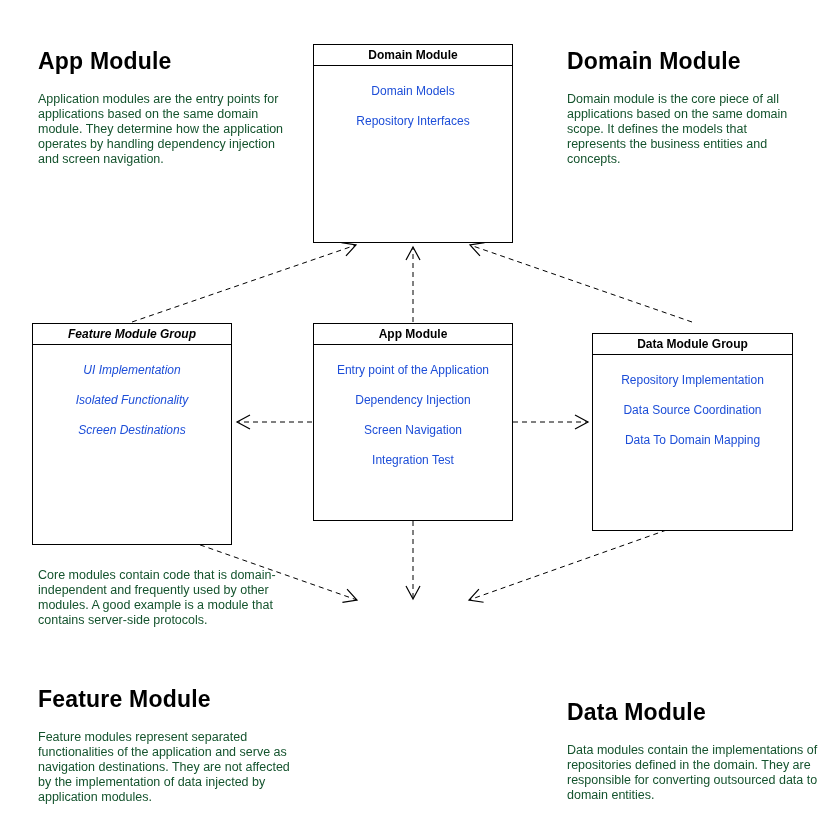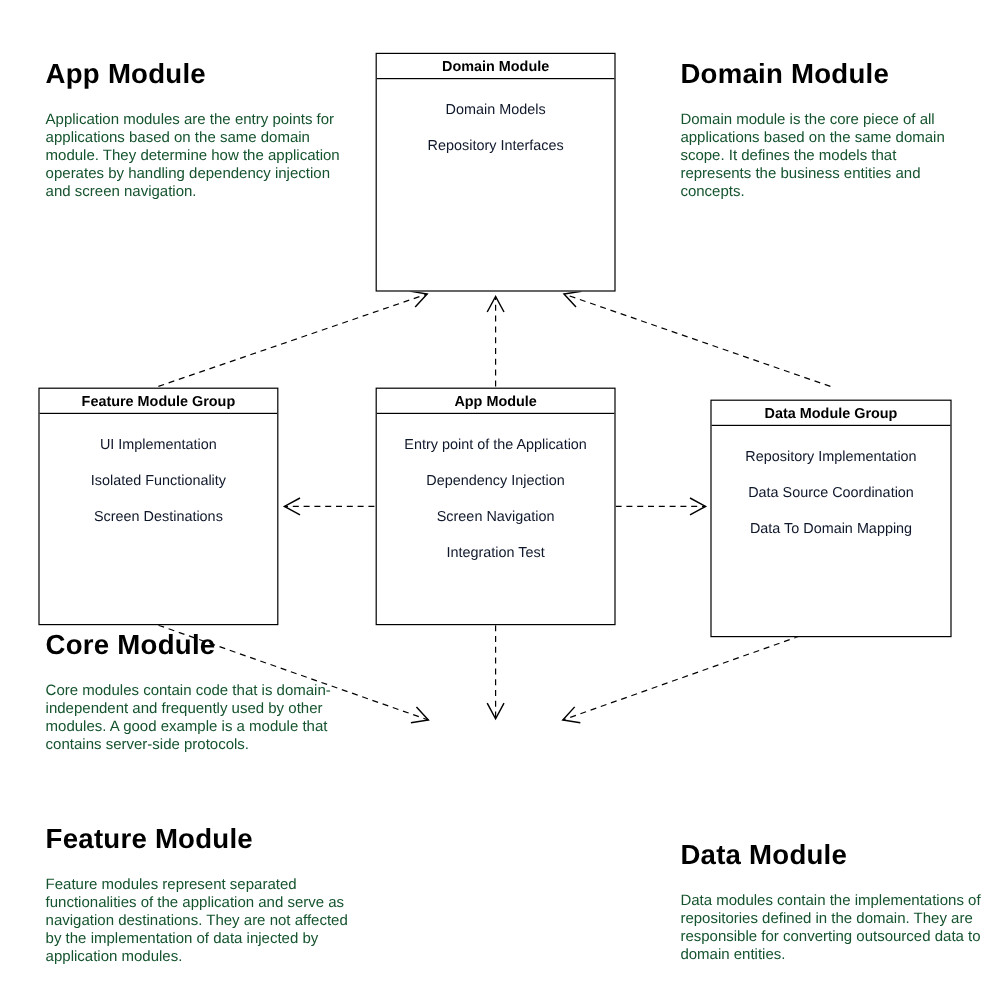--- a/index.html
+++ b/index.html
@@ -45,21 +45,21 @@
     font-weight: bold;
     color: #000;
     border-bottom: 1px solid #000;
   }
   .box-items { padding-top: 10px; }
   .box-item {
     height: 30px;
     line-height: 30px;
     text-align: center;
     font-size: 12px;
-    color: #0f172a;
+    color: #1d4ed8;
   }
 </style>
 </head>
 <body>
 
 <div class="canvas">
 
   <svg class="arrow-layer" width="825" height="835" viewBox="0 0 825 835" xmlns="http://www.w3.org/2000/svg">
     <defs>
       <marker id="openArrow" markerUnits="userSpaceOnUse" markerWidth="18" markerHeight="18" viewBox="0 0 18 18" refX="15" refY="9" orient="auto">
@@ -102,21 +102,21 @@
   </div>
 
   <div class="module-box" style="left:313px; top:44px; width:200px; height:199px;">
     <div class="box-title">Domain Module</div>
     <div class="box-items">
       <div class="box-item">Domain Models</div>
       <div class="box-item">Repository Interfaces</div>
     </div>
   </div>
 
-  <div class="module-box" style="left:32px; top:323px; width:200px; height:198px;">
+  <div class="module-box" style="left:32px; top:323px; width:200px; height:222px;font-style:italic;">
     <div class="box-title">Feature Module Group</div>
     <div class="box-items">
       <div class="box-item">UI Implementation</div>
       <div class="box-item">Isolated Functionality</div>
       <div class="box-item">Screen Destinations</div>
     </div>
   </div>
 
   <div class="module-box" style="left:313px; top:323px; width:200px; height:198px;">
     <div class="box-title">App Module</div>

